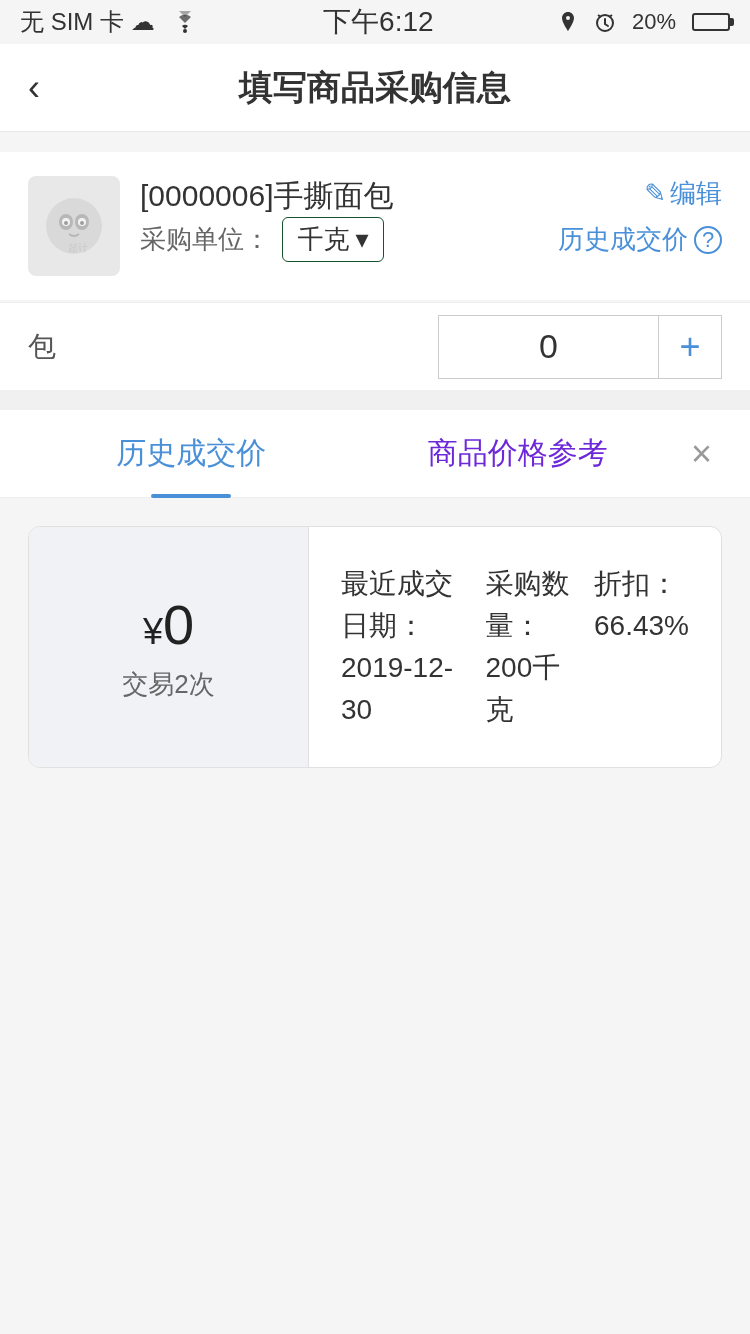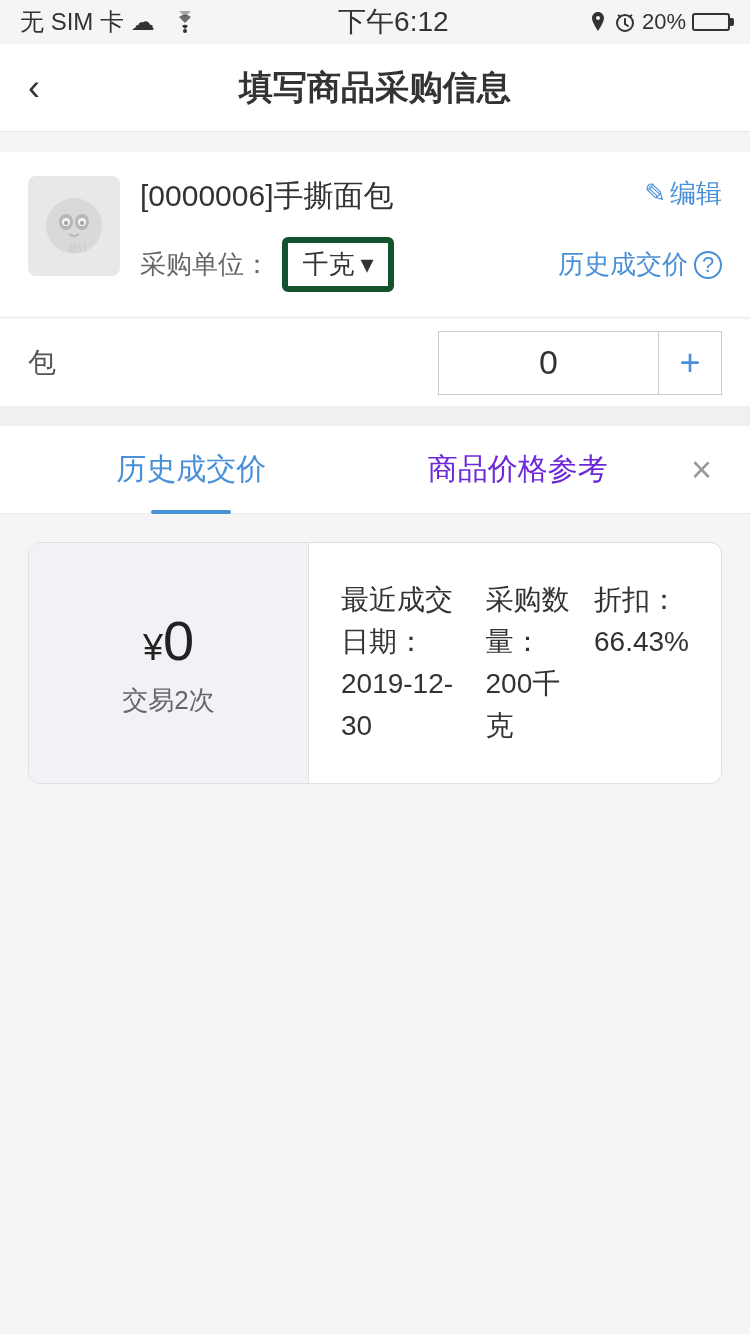--- a/index.html
+++ b/index.html
@@ -31,21 +31,21 @@
       color: #333;
     }
     .status-center {
       font-size: 28px;
       font-weight: 500;
       color: #333;
     }
     .status-right {
       display: flex;
       align-items: center;
-      gap: 6px;
+      gap: 16px;
       font-size: 22px;
       color: #333;
     }
     .battery-icon {
       display: inline-flex;
       align-items: center;
     }
     .battery-body {
       width: 38px;
       height: 18px;
@@ -121,21 +121,20 @@
       height: 60px;
       opacity: 0.5;
     }
     .product-info {
       flex: 1;
     }
     .product-header {
       display: flex;
       justify-content: space-between;
       align-items: flex-start;
-      margin-bottom: 20px;
     }
     .product-name {
       font-size: 30px;
       color: #333;
       font-weight: 500;
     }
     .edit-btn {
       font-size: 26px;
       color: #4a90d9;
       cursor: pointer;
@@ -149,21 +148,21 @@
       justify-content: space-between;
     }
     .unit-label {
       font-size: 26px;
       color: #666;
     }
     .unit-select {
       display: inline-flex;
       align-items: center;
       gap: 6px;
-      border: 6px solid #14532d;
+      border: 1px solid #14532d;
       border-radius: 6px;
       padding: 4px 14px;
       font-size: 26px;
       color: #333;
       background: #fff;
       margin-left: 8px;
     }
     .price-ref {
       font-size: 26px;
       color: #4a90d9;

